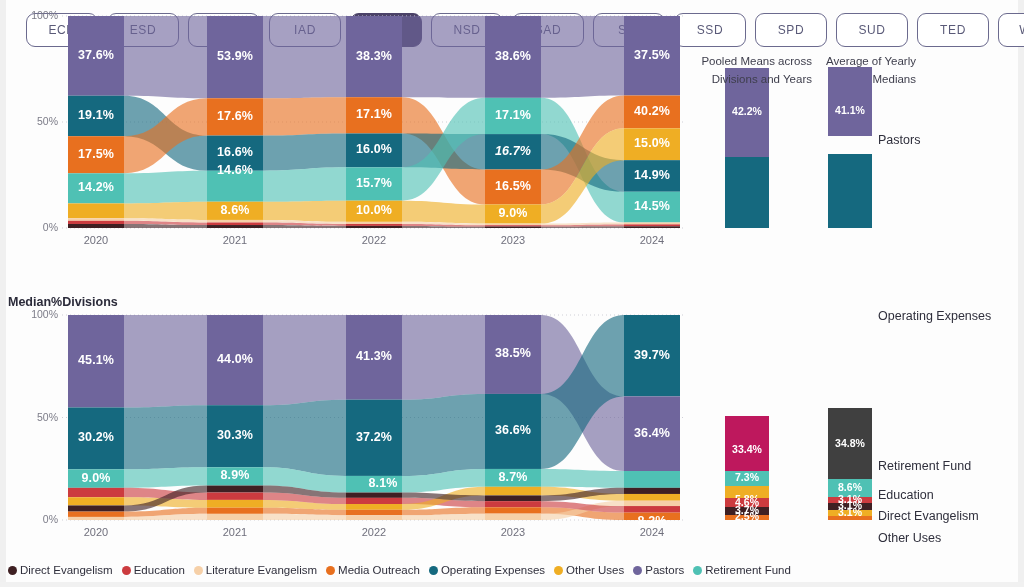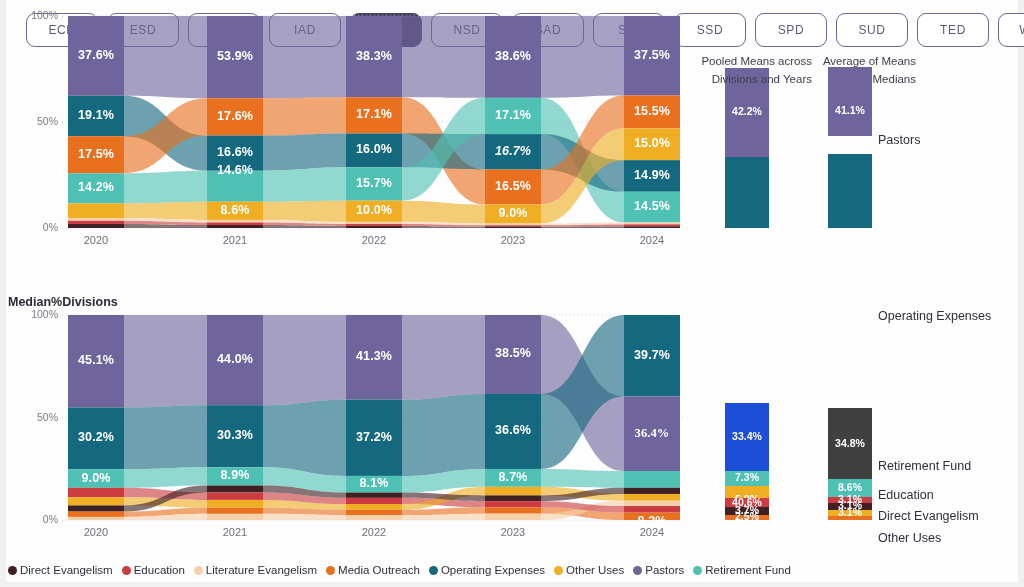--- a/index.html
+++ b/index.html
@@ -211,21 +211,21 @@
       <div class="band-lbl" style="left: 374px; top: 107.322px; transform: translateX(-50%);">17.1%</div>
       <div class="band-lbl" style="left: 374px; top: 142.408px; transform: translateX(-50%);">16.0%</div>
       <div class="band-lbl" style="left: 374px; top: 176.01px; transform: translateX(-50%);">15.7%</div>
       <div class="band-lbl" style="left: 374px; top: 203.252px; transform: translateX(-50%);">10.0%</div>
       <div class="band-lbl" style="left: 513px; top: 48.916px; transform: translateX(-50%);">38.6%</div>
       <div class="band-lbl" style="left: 513px; top: 107.958px; transform: translateX(-50%);">17.1%</div>
       <div class="band-lbl" style="left: 513px; top: 143.786px; transform: translateX(-50%); font-style: italic;">16.7%</div>
       <div class="band-lbl" style="left: 513px; top: 178.978px; transform: translateX(-50%);">16.5%</div>
       <div class="band-lbl" style="left: 513px; top: 206.008px; transform: translateX(-50%);">9.0%</div>
       <div class="band-lbl" style="left: 652px; top: 47.75px; transform: translateX(-50%);">37.5%</div>
-      <div class="band-lbl" style="left: 652px; top: 103.93px; transform: translateX(-50%);">15.5%</div>
+      <div class="band-lbl" style="left: 652px; top: 103.93px; transform: translateX(-50%);">40.2%</div>
       <div class="band-lbl" style="left: 652px; top: 136.26px; transform: translateX(-50%);">15.0%</div>
       <div class="band-lbl" style="left: 652px; top: 167.954px; transform: translateX(-50%);">14.9%</div>
       <div class="band-lbl" style="left: 652px; top: 199.118px; transform: translateX(-50%);">14.5%</div>
       <div class="axis-lbl" style="left: 6px; top: 9px; width: 52px;">100%</div>
       <div class="axis-lbl" style="left: 6px; top: 115px; width: 52px;">50%</div>
       <div class="axis-lbl" style="left: 6px; top: 221px; width: 52px;">0%</div>
       <div class="xtick" style="left: 66px; top: 234px; width: 60px;">2020</div>
       <div class="xtick" style="left: 205px; top: 234px; width: 60px;">2021</div>
       <div class="xtick" style="left: 344px; top: 234px; width: 60px;">2022</div>
       <div class="xtick" style="left: 483px; top: 234px; width: 60px;">2023</div>
@@ -325,47 +325,47 @@
         <rect x="624" y="207.62000000000003" width="56" height="7.380000000000001" fill="#e8701f"></rect>
       </svg>
       <div class="band-lbl" style="left: 96px; top: 48.2275px; transform: translateX(-50%);">45.1%</div>
       <div class="band-lbl" style="left: 96px; top: 125.41px; transform: translateX(-50%);">30.2%</div>
       <div class="band-lbl" style="left: 96px; top: 165.59px; transform: translateX(-50%);">9.0%</div>
       <div class="band-lbl" style="left: 235px; top: 47.1px; transform: translateX(-50%);">44.0%</div>
       <div class="band-lbl" style="left: 235px; top: 123.257px; transform: translateX(-50%);">30.3%</div>
       <div class="band-lbl" style="left: 235px; top: 163.438px; transform: translateX(-50%);">8.9%</div>
       <div class="band-lbl" style="left: 374px; top: 44.3325px; transform: translateX(-50%);">41.3%</div>
       <div class="band-lbl" style="left: 374px; top: 124.795px; transform: translateX(-50%);">37.2%</div>
-      <div class="band-lbl" style="left: 374px; top: 171.227px; transform: translateX(-50%); text-align: center;">8.1%</div>
+      <div class="band-lbl" style="left: 383px; top: 171.227px; transform: translateX(-50%); text-align: center;">8.1%</div>
       <div class="band-lbl" style="left: 513px; top: 41.4625px; transform: translateX(-50%);">38.5%</div>
       <div class="band-lbl" style="left: 513px; top: 118.44px; transform: translateX(-50%);">36.6%</div>
       <div class="band-lbl" style="left: 513px; top: 164.873px; transform: translateX(-50%);">8.7%</div>
       <div class="band-lbl" style="left: 652px; top: 42.6925px; transform: translateX(-50%);">39.7%</div>
-      <div class="band-lbl" style="left: 652px; top: 120.695px; transform: translateX(-50%); font-family: Liberation Serif, serif;">36.4%</div>
+      <div class="band-lbl" style="left: 652px; top: 120.695px; transform: translateX(-50%);">36.4%</div>
       <div class="band-lbl" style="left: 652px; top: 166.41px; transform: translateX(-50%); margin-top: 43px;">8.2%</div>
       <div class="axis-lbl" style="left: 6px; top: 3px; width: 52px;">100%</div>
       <div class="axis-lbl" style="left: 6px; top: 105.5px; width: 52px;">50%</div>
       <div class="axis-lbl" style="left: 6px; top: 208px; width: 52px;">0%</div>
       <div class="xtick" style="left: 66px; top: 221px; width: 60px;">2020</div>
       <div class="xtick" style="left: 205px; top: 221px; width: 60px;">2021</div>
       <div class="xtick" style="left: 344px; top: 221px; width: 60px;">2022</div>
       <div class="xtick" style="left: 483px; top: 221px; width: 60px;">2023</div>
       <div class="xtick" style="left: 622px; top: 221px; width: 60px;">2024</div>
       <div class="sumbar" style="left: 725px; top: 97.535px; width: 44px; height: 117.465px;">
-        <div class="sumseg" style="background: #1d4ed8; top: 0px; height: 68.47px;">
+        <div class="sumseg" style="background: #be185d; top: 13px; height: 68.47px;">
           <span style="top: 27.235px;">33.4%</span>
         </div>
         <div class="sumseg" style="background: rgb(79, 193, 180); top: 68.47px; height: 14.965px;">
           <span style="top: 0.4825px;">7.3%</span>
         </div>
         <div class="sumseg" style="background: rgb(239, 174, 36); top: 83.435px; height: 11.89px;">
           <span style="top: -1.055px; margin-top: 8px;">5.8%</span>
         </div>
         <div class="sumseg" style="background: rgb(204, 59, 63); top: 95.325px; height: 9.43px;">
-          <span style="top: -2.285px;">40.6%</span>
+          <span style="top: -2.285px;">4.6%</span>
         </div>
         <div class="sumseg" style="background: rgb(63, 32, 35); top: 104.755px; height: 7.585px;">
           <span style="top: -3.2075px;">3.7%</span>
         </div>
         <div class="sumseg" style="background: rgb(232, 112, 31); top: 112.34px; height: 5.125px;">
           <span style="top: -4.4375px;">2.5%</span>
         </div>
       </div>
       <div class="sumbar" style="left: 828px; top: 102.865px; width: 44px; height: 112.135px;">
         <div class="sumseg" style="background: #404040; top: 0px; height: 74px;">
@@ -382,21 +382,21 @@
         </div>
         <div class="sumseg" style="background: rgb(239, 174, 36); top: 101.68px; height: 6.355px;">
           <span style="top: -3.8225px;">3.1%</span>
         </div>
         <div class="sumseg" style="background: rgb(232, 112, 31); top: 108.035px; height: 4.1px;"></div>
       </div>
     </div>
 
   <div class="sumhead" id="head-pooled" style="left:684px;top:52px;width:128px;">Pooled Means across
 Divisions and Years</div>
-  <div class="sumhead" id="head-yearly" style="left:804px;top:52px;width:112px;">Average of Means
+  <div class="sumhead" id="head-yearly" style="left:804px;top:52px;width:112px;">Average of Yearly
 Medians</div>
 
   <div class="legend" id="legend">
       <div class="leg-item">
         <span class="leg-dot" style="background: rgb(63, 32, 35);"></span>
         <span class="leg-txt">Direct Evangelism</span>
       </div>
       <div class="leg-item">
         <span class="leg-dot" style="background: rgb(204, 59, 63);"></span>
         <span class="leg-txt">Education</span>

